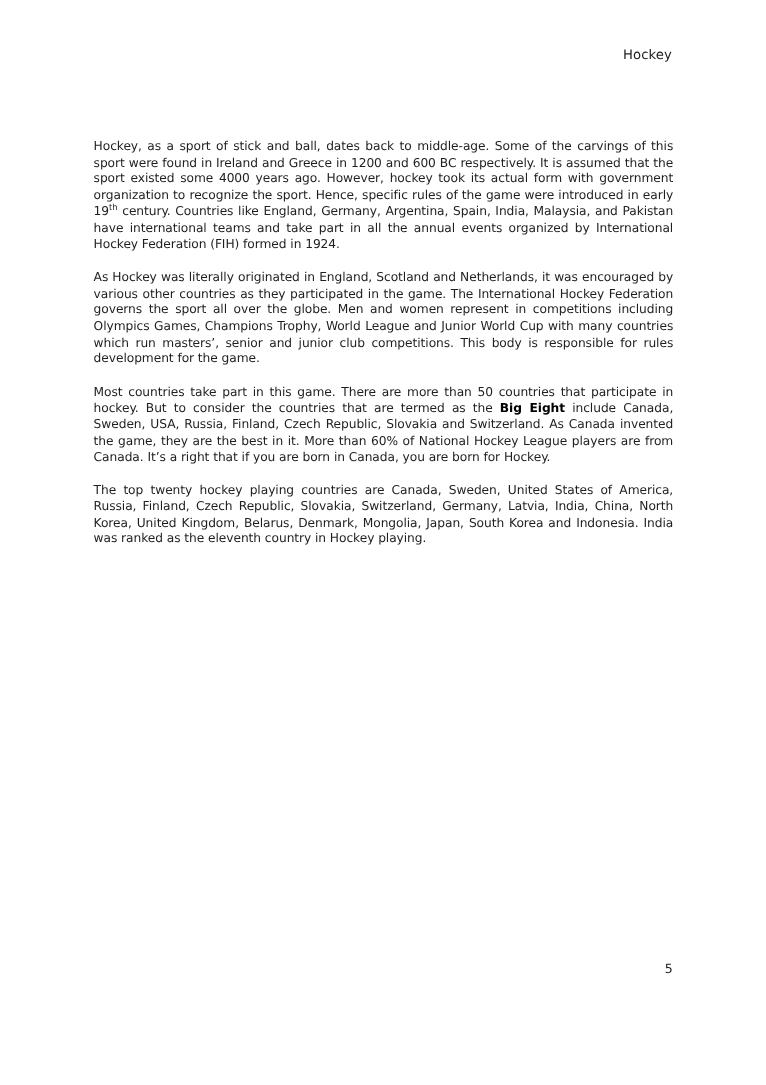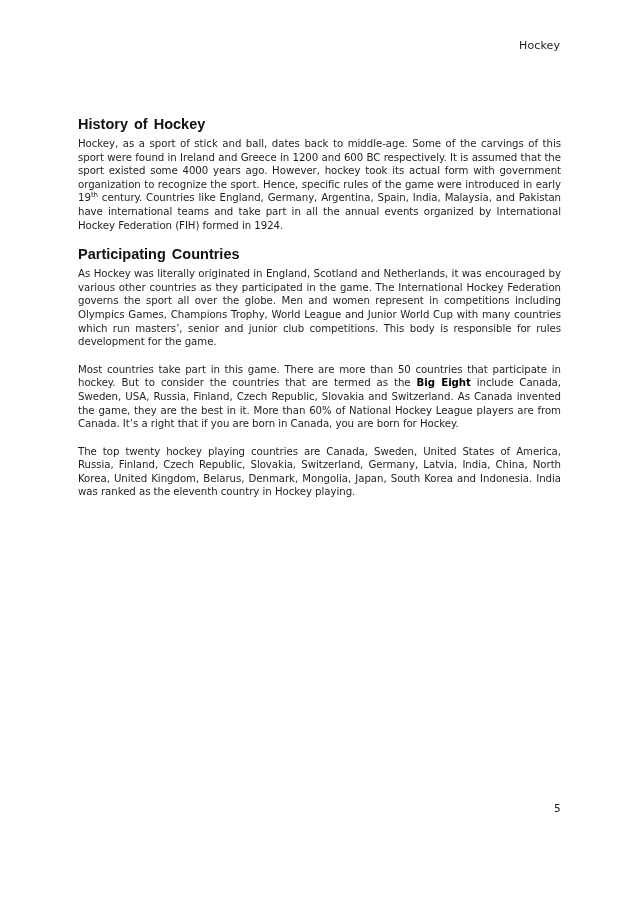--- a/index.html
+++ b/index.html
@@ -65,25 +65,23 @@
       color: #222;
     }
   </style>
 </head>
 <body>
 
 <div class="page-header">Hockey</div>
 
 <div class="content">
   <section>
-    <h2>History of Hockey</h2>
     <p><span>Hockey, as a sport of stick and ball, dates back to middle-age. Some of the carvings of this sport were found in Ireland and Greece in 1200 and 600 BC respectively. It is assumed that the sport existed some 4000 years ago. However, hockey took its actual form with government organization to recognize the sport. Hence, specific rules of the game were introduced in early 19</span><sup>th</sup><span> century. Countries like England, Germany, Argentina, Spain, India, Malaysia, and Pakistan have international teams and take part in all the annual events organized by International Hockey Federation (FIH) formed in 1924.</span></p>
   </section>
 
   <section>
-    <h2 class="second">Participating Countries</h2>
     <p>As Hockey was literally originated in England, Scotland and Netherlands, it was encouraged by various other countries as they participated in the game. The International Hockey Federation governs the sport all over the globe. Men and women represent in competitions including Olympics Games, Champions Trophy, World League and Junior World Cup with many countries which run masters’, senior and junior club competitions. This body is responsible for rules development for the game.</p>
     <p><span>Most countries take part in this game. There are more than 50 countries that participate in hockey. But to consider the countries that are termed as the </span><b>Big Eight</b><span> include Canada, Sweden, USA, Russia, Finland, Czech Republic, Slovakia and Switzerland. As Canada invented the game, they are the best in it. More than 60% of National Hockey League players are from Canada. It’s a right that if you are born in Canada, you are born for Hockey.</span></p>
     <p>The top twenty hockey playing countries are Canada, Sweden, United States of America, Russia, Finland, Czech Republic, Slovakia, Switzerland, Germany, Latvia, India, China, North Korea, United Kingdom, Belarus, Denmark, Mongolia, Japan, South Korea and Indonesia. India was ranked as the eleventh country in Hockey playing.</p>
   </section>
 </div>
 
 <div class="page-number">5</div>
 
 </body></html>

